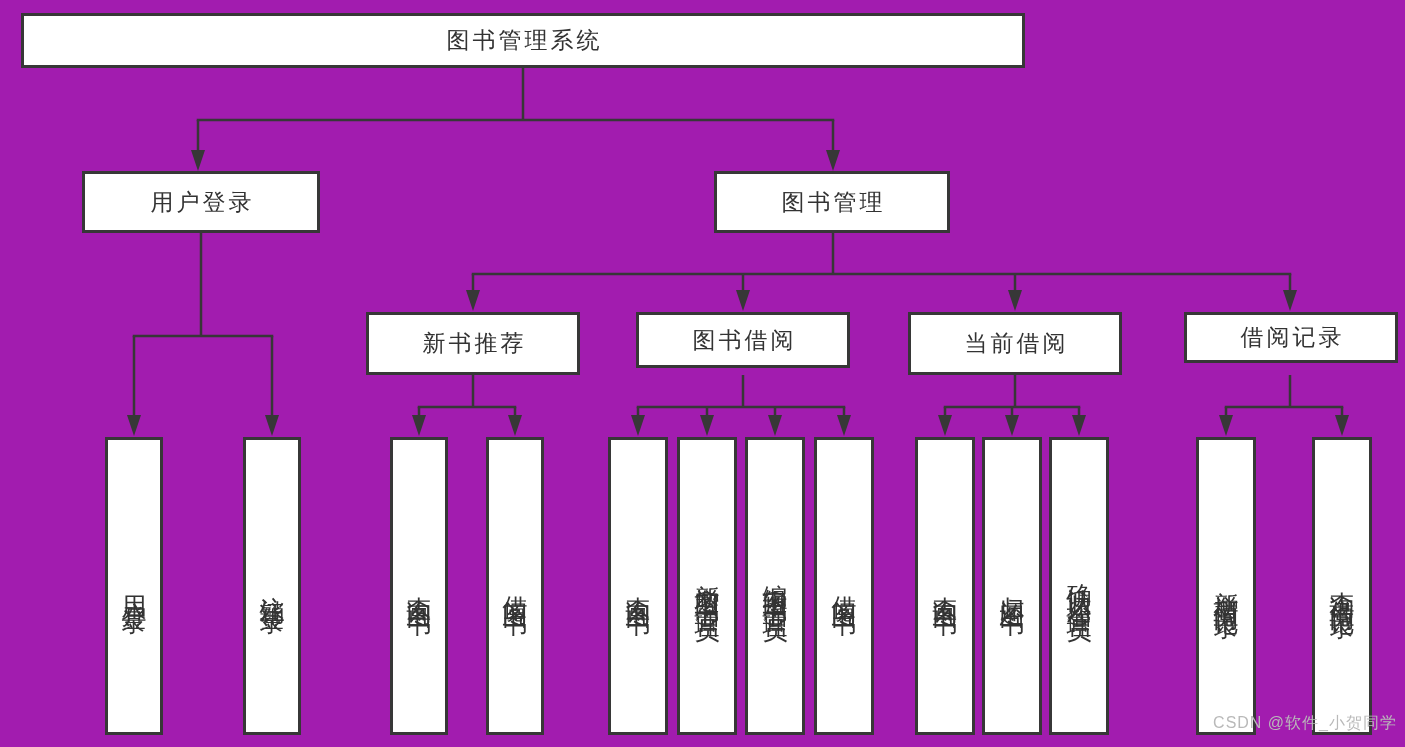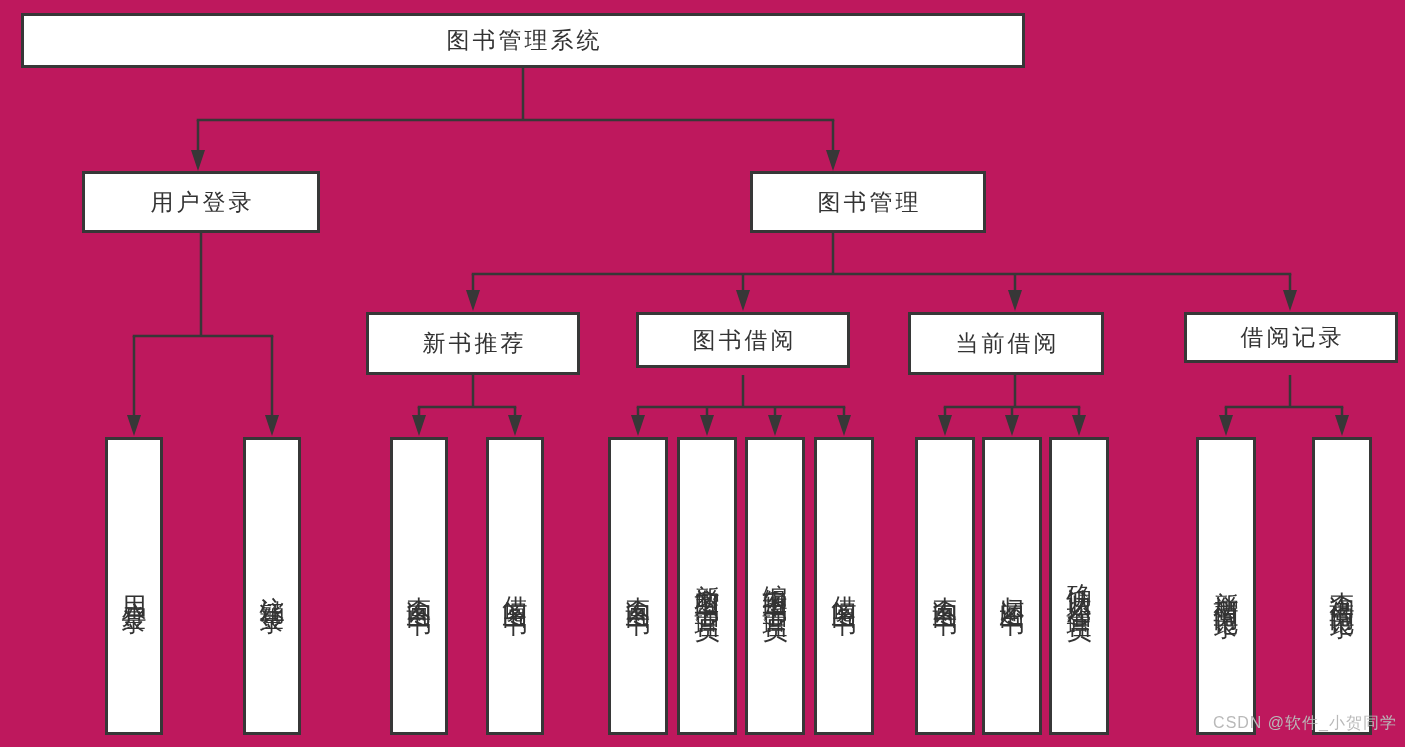--- a/index.html
+++ b/index.html
@@ -1,19 +1,19 @@
 <!DOCTYPE html>
 <html><head>
 <meta charset="utf-8">
 <style>
   html,body{margin:0;padding:0;background:#ffffff;}
   #canvas{
     position:relative;
     width:1405px;height:747px;
-    background:#be185d;
+    background:#a21caf;
     font-family:"Liberation Sans", sans-serif;
     overflow:hidden;
   }
   #wires{position:absolute;left:0;top:0;z-index:0;}
   .box{
     position:absolute;
     box-sizing:border-box;
     background:#ffffff;
     border:3px solid #373737;
     color:#333333;
@@ -30,24 +30,24 @@
   }
   .leaf{ 
     writing-mode:vertical-rl;
     text-orientation:mixed;
     font-size:25px;
     letter-spacing:5px;
     line-height:1;
   }
   .root{left:21px;top:13px;width:1004px;height:55px;}
   .n-login{left:82px;top:171px;width:238px;height:62px;}
-  .n-mgmt{left:714px;top:171px;width:236px;height:62px;margin-left:36px;}
+  .n-mgmt{left:714px;top:171px;width:236px;height:62px;}
   .n-newbook{left:366px;top:312px;width:214px;height:63px;text-align:right;}
   .n-borrow{left:636px;top:312px;width:214px;height:56px;}
-  .n-current{left:908px;top:312px;width:196px;height:63px;}
+  .n-current{left:908px;top:312px;width:214px;height:63px;}
   .n-records{left:1184px;top:312px;width:214px;height:51px;}
   .lf{top:437px;height:298px;}
   .lf-a1{left:105px;width:58px;}
   .lf-a2{left:243px;width:58px;}
   .lf-b1{left:390px;width:58px;}
   .lf-b2{left:486px;width:58px;}
   .lf-c1{left:608px;width:60px;}
   .lf-c2{left:677px;width:60px;}
   .lf-c3{left:745px;width:60px;}
   .lf-c4{left:814px;width:60px;}

